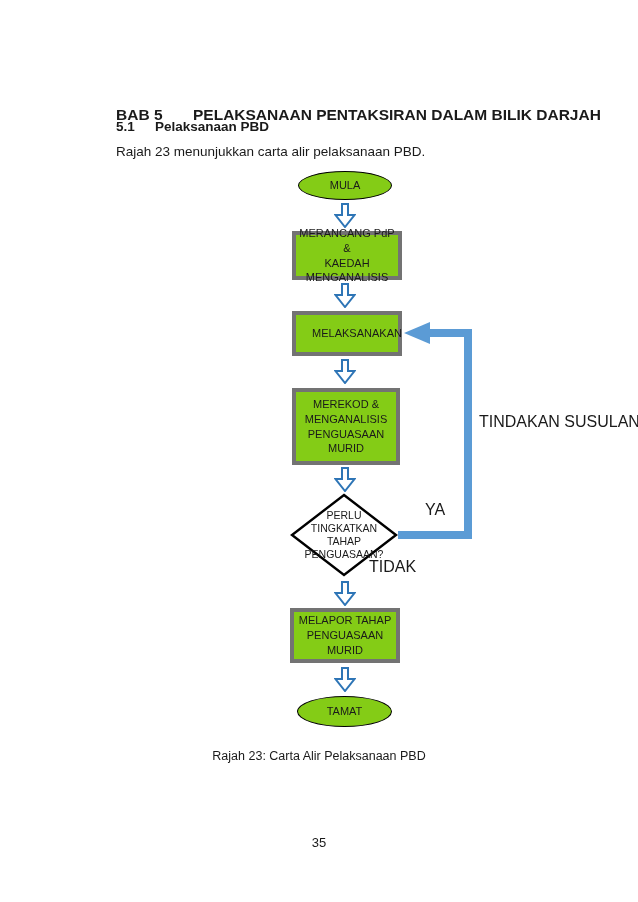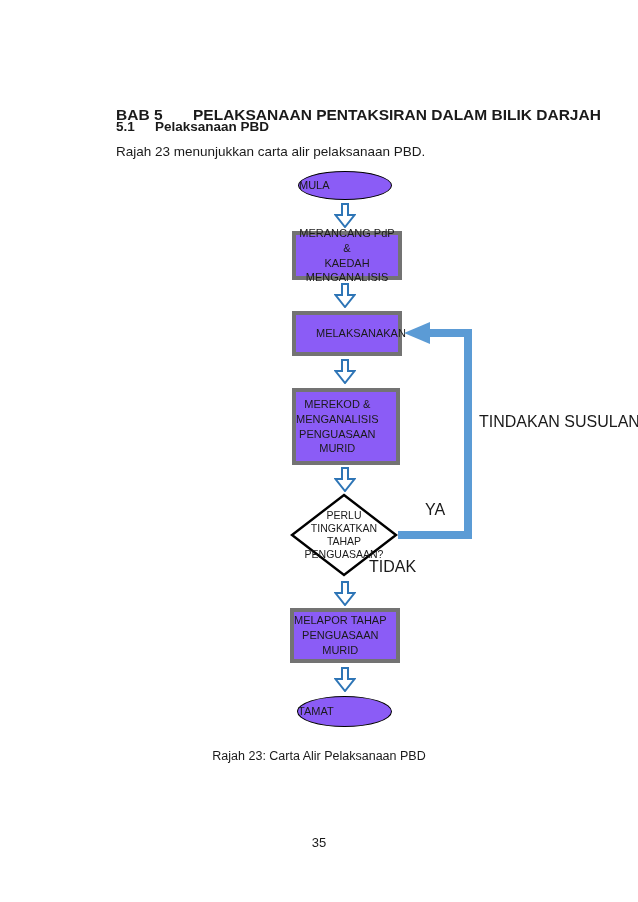--- a/index.html
+++ b/index.html
@@ -7,22 +7,22 @@
     position:relative;width:638px;height:902px;background:#ffffff;
     font-family:"Liberation Sans","DejaVu Sans",sans-serif;color:#1a1a1a;overflow:hidden;
   }
   
   .chapter-heading{position:absolute;left:116px;top:77px;font-size:15.5px;font-weight:bold;white-space:nowrap;margin-top:29px;}
   .chapter-heading .lbl{display:inline-block;width:77px;}
   .section-heading{position:absolute;left:116px;top:119px;font-size:13.5px;font-weight:bold;white-space:nowrap;}
   .section-heading .lbl{display:inline-block;width:39px;}
   .intro{position:absolute;left:116px;top:144px;margin:0;font-size:13.5px;white-space:nowrap;}
   
-  .node{position:absolute;display:flex;align-items:center;justify-content:flex-start;
-        text-align:center;font-size:11px;line-height:1.35;background:#8b5cf6;box-sizing:border-box;}
+  .node{position:absolute;display:flex;align-items:center;justify-content:center;
+        text-align:center;font-size:11px;line-height:1.35;background:#84cc16;box-sizing:border-box;}
   .terminator{border:1.6px solid #000;border-radius:50%;}
   .process{border:4px solid #737373;}
   #node-start{left:298px;top:171px;width:94px;height:29px;}
   #node-plan{left:292px;top:231px;width:110px;height:49px;}
   #node-implement{left:292px;top:311px;width:110px;height:45px;padding-left:20px;}
   #node-record{left:292px;top:388px;width:108px;height:77px;}
   #node-report{left:290px;top:608px;width:110px;height:55px;}
   #node-end{left:297px;top:696px;width:95px;height:31px;}
   .diamond-wrap{position:absolute;left:290px;top:493px;width:108px;height:84px;}
   .diamond-text{position:absolute;inset:0;display:flex;flex-direction:column;align-items:center;

